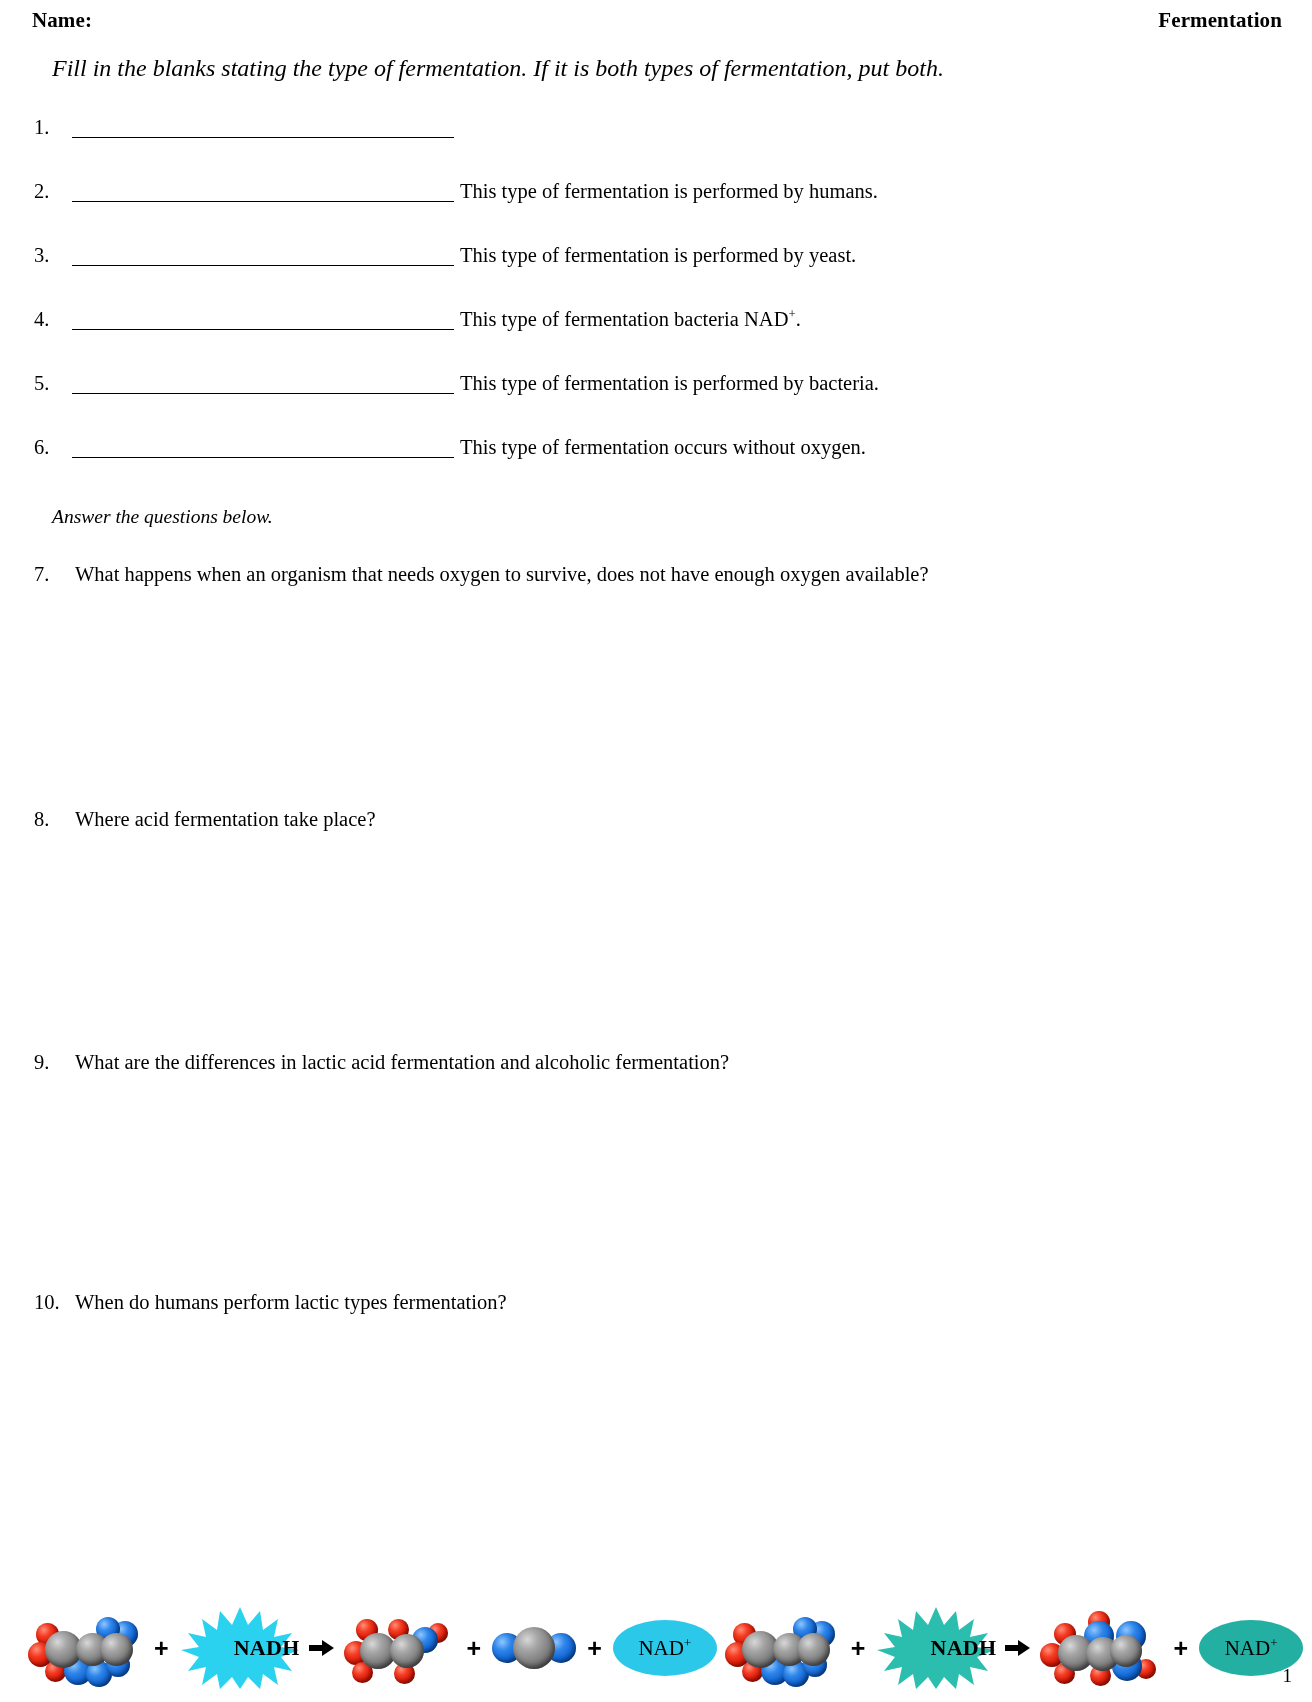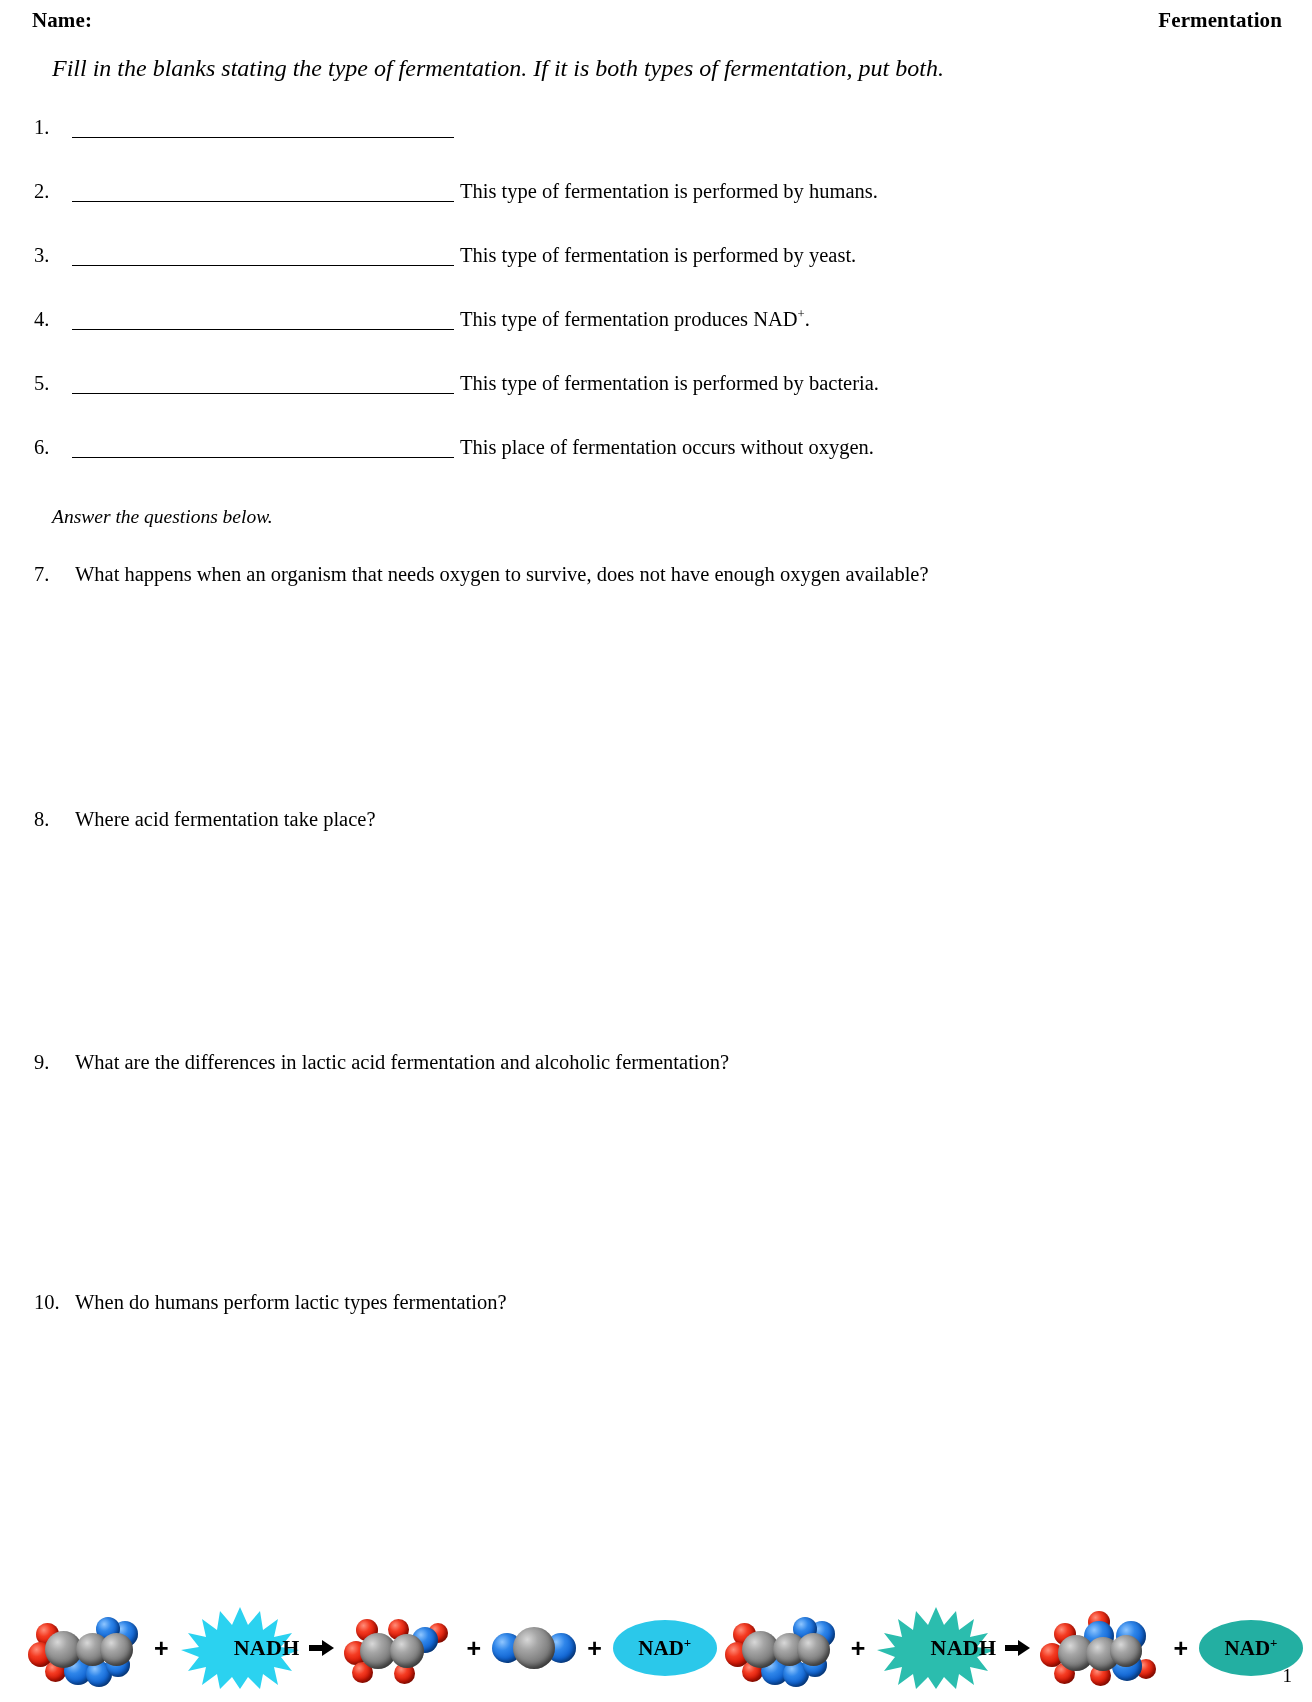--- a/index.html
+++ b/index.html
@@ -190,21 +190,21 @@
     position: relative;
     width: 104px;
     height: 56px;
     border-radius: 50%;
     display: flex;
     align-items: center;
     justify-content: center;
   }
   .badge-ellipse .badge-label {
     font-size: 21px;
-    font-weight: bold;
+    font-weight: normal;
     font-family: "Liberation Serif", serif;
   }
   .badge-label sup {
     font-size: 0.62em;
     vertical-align: super;
     line-height: 0;
   }
 
   .page-number {
     position: absolute;
@@ -240,33 +240,33 @@
 
     <div class="blank-row">
       <span class="blank-num">3.</span>
       <span class="blank-line"></span>
       <span class="blank-text">This type of fermentation is performed by yeast.</span>
     </div>
 
     <div class="blank-row">
       <span class="blank-num">4.</span>
       <span class="blank-line"></span>
-      <span class="blank-text"><span>This type of fermentation produces NAD</span><sup>+</sup><span>.</span></span>
+      <span class="blank-text"><span>This type of fermentation bacteria NAD</span><sup>+</sup><span>.</span></span>
     </div>
 
     <div class="blank-row">
       <span class="blank-num">5.</span>
       <span class="blank-line"></span>
       <span class="blank-text">This type of fermentation is performed by bacteria.</span>
     </div>
 
     <div class="blank-row">
       <span class="blank-num">6.</span>
       <span class="blank-line"></span>
-      <span class="blank-text">This place of fermentation occurs without oxygen.</span>
+      <span class="blank-text">This type of fermentation occurs without oxygen.</span>
     </div>
 
   </div>
 
   <div class="instruction instruction-mid">Answer the questions below.</div>
 
   <div class="question q7">
     <span class="q-num">7.</span>
     <span class="q-text">What happens when an organism that needs oxygen to survive, does not have enough oxygen available?</span>
   </div>

